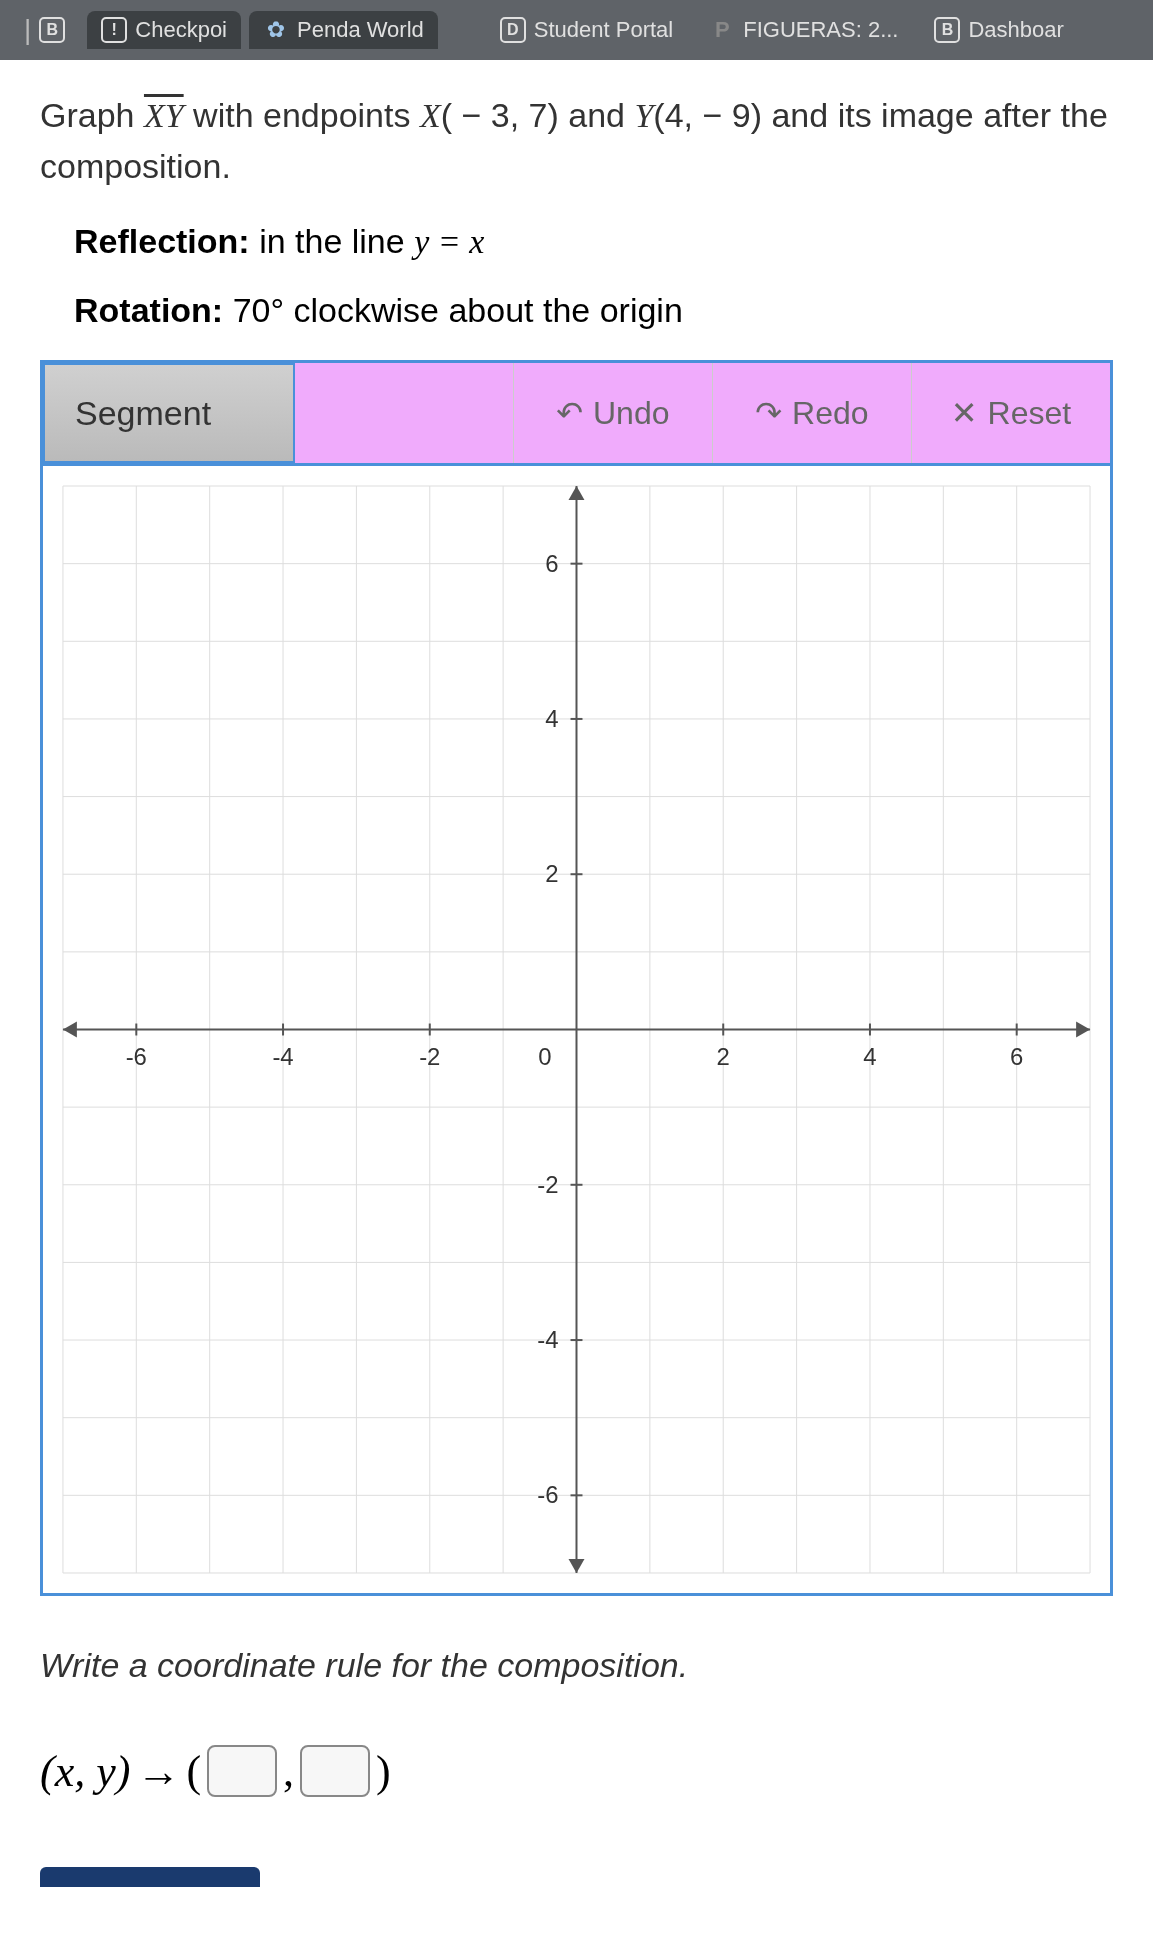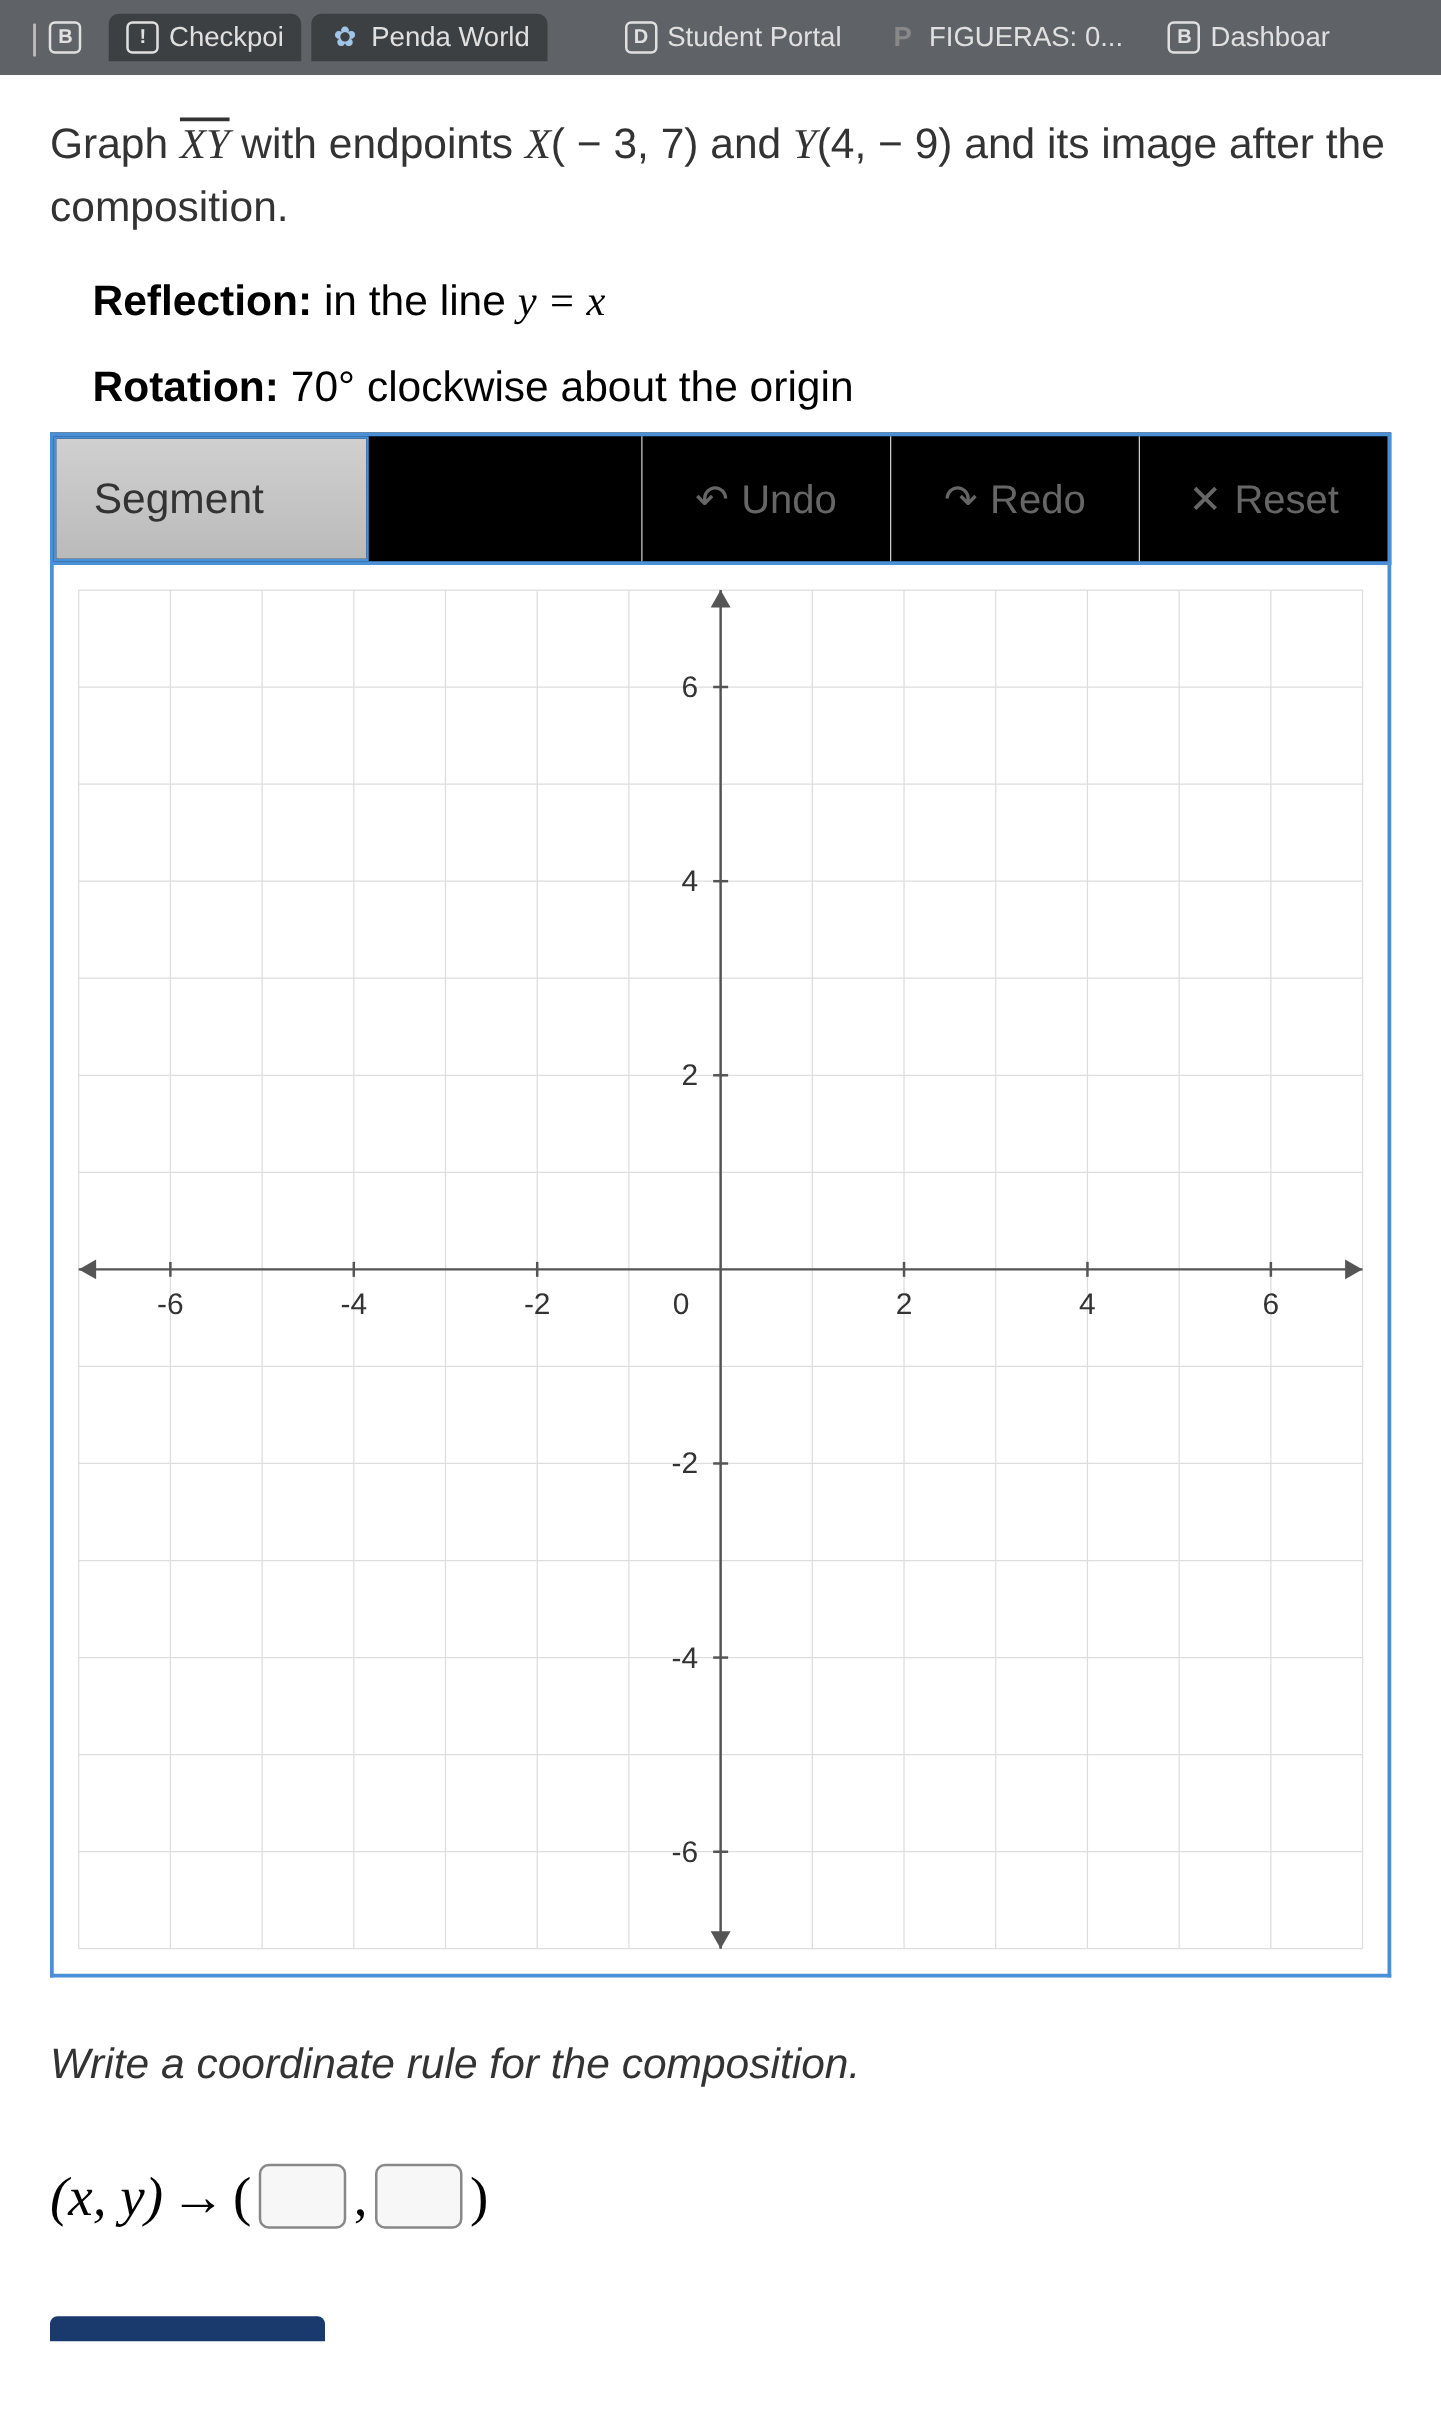--- a/index.html
+++ b/index.html
@@ -8,21 +8,21 @@
 .tab { display: flex; align-items: center; gap: 8px; padding: 6px 14px; color: #e0e0e0; font-size: 22px; border-radius: 8px 8px 0 0; cursor: pointer; }
 .tab.active { background: #3c4043; }
 .tab-icon-box { width: 26px; height: 26px; border: 2px solid #e0e0e0; border-radius: 5px; display: flex; align-items: center; justify-content: center; font-size: 16px; font-weight: bold; }
 .tab-icon-circ { width: 26px; height: 26px; display: flex; align-items: center; justify-content: center; font-size: 22px; }
 .content { padding: 30px 40px; }
 .prompt { font-size: 34px; color: #333; line-height: 1.5; }
 .overline { text-decoration: overline; font-style: italic; }
 .it { font-style: italic; font-family: 'Times New Roman', serif; }
 .label-bold { font-weight: bold; }
 .blk { margin-top: 30px; font-size: 34px; margin-left: 34px; }
-.graph-toolbar { margin-top: 16px; border: 3px solid #4a90d9; background: #000000; display: flex; height: 106px; }
+.graph-toolbar { margin-top: 30px; border: 3px solid #4a90d9; background: #f0abfc; display: flex; height: 106px; }
 .tool-btn { flex: 1; display: flex; align-items: center; justify-content: center; gap: 10px; font-size: 32px; color: #666; border-right: 1px solid #ccc; cursor: pointer; }
 .tool-btn:last-child { border-right: none; }
 .tool-btn.segment { background: linear-gradient(#d0d0d0, #bababa); border: 2px solid #4a90d9; color: #333; font-size: 34px; justify-content: flex-start; padding-left: 30px; flex: 1.1; }
 .tool-btn.blank { flex: 1.1; }
 .graph-area { border-left: 3px solid #4a90d9; border-right: 3px solid #4a90d9; border-bottom: 3px solid #4a90d9; height: 1130px; position: relative; overflow: hidden; background: #fff; }
 svg.grid { width: 100%; height: 100%; }
 .rule-prompt { font-size: 34px; margin-top: 50px; color: #333; font-style: italic; }
 .rule-eq { font-size: 44px; margin-top: 60px; display: flex; align-items: center; gap: 6px; font-family: 'Times New Roman', serif; text-align: center; }
 .inp-box { display: inline-block; width: 70px; height: 52px; border: 2px solid #888; border-radius: 8px; background: #f7f7f7; vertical-align: middle; }
 .bottom-btn { margin-top: 70px; width: 220px; height: 20px; background: #1a3a6e; border-radius: 6px 6px 0 0; }
@@ -42,21 +42,21 @@
   <div class="tab active">
     <span class="tab-icon-circ" style="color:#9fc5e8;">✿</span>
     <span>Penda World</span>
   </div>
   <div class="tab" style="margin-left:40px;">
     <span class="tab-icon-box">D</span>
     <span>Student Portal</span>
   </div>
   <div class="tab">
     <span class="tab-icon-circ" style="color:#888;font-weight:bold;">P</span>
-    <span>FIGUERAS: 0...</span>
+    <span>FIGUERAS: 2...</span>
   </div>
   <div class="tab">
     <span class="tab-icon-box">B</span>
     <span>Dashboar</span>
   </div>
 </div>
 
 <div class="content">
   <div class="prompt">
     <span>Graph </span><span class="overline it">XY</span><span>  with endpoints </span><span class="it">X</span><span>( − 3, 7)</span><span>  and </span><span class="it">Y</span><span>(4,  − 9)</span><span>  and its image after the composition.</span>

